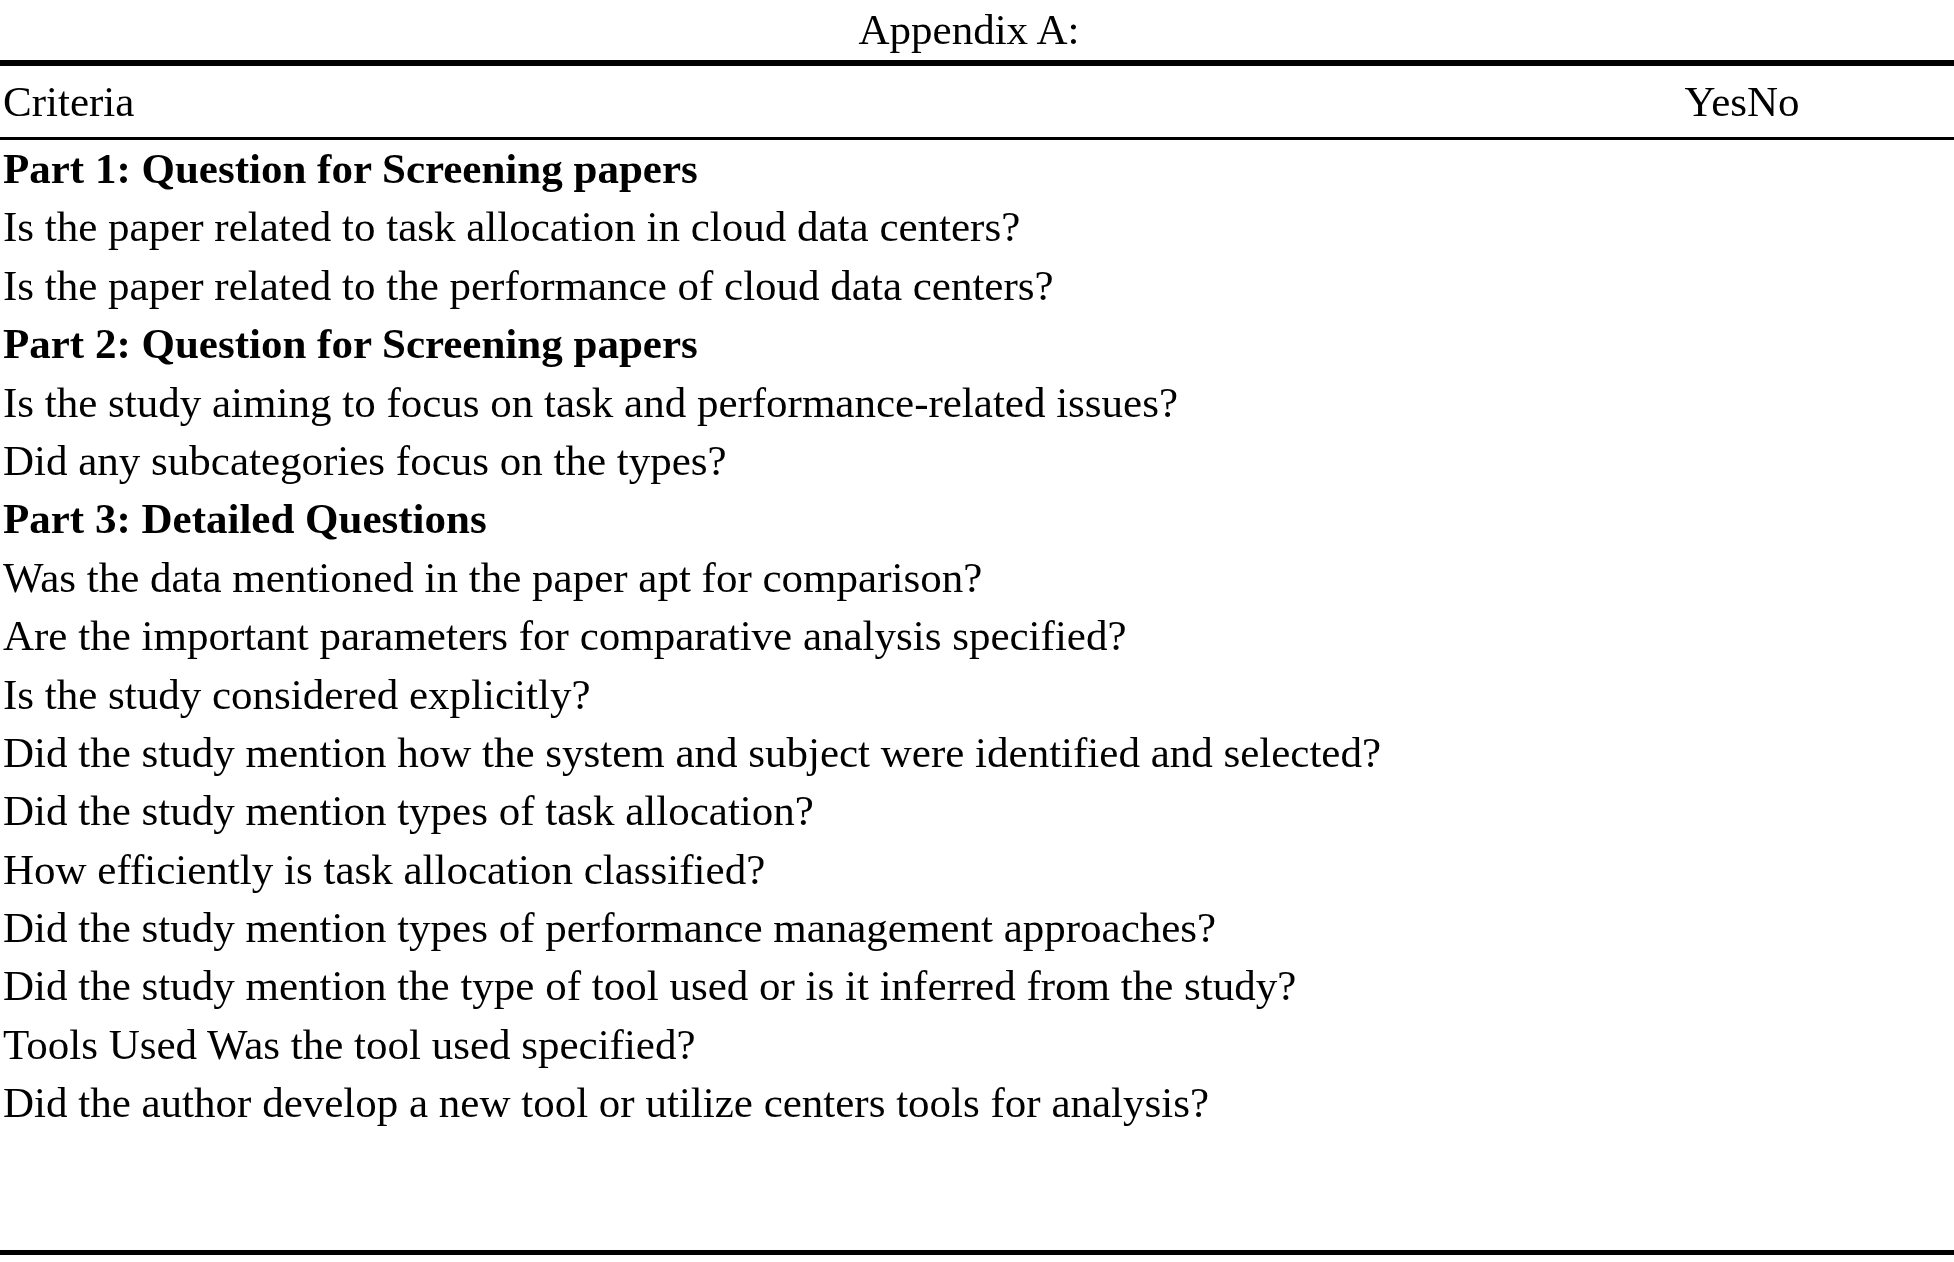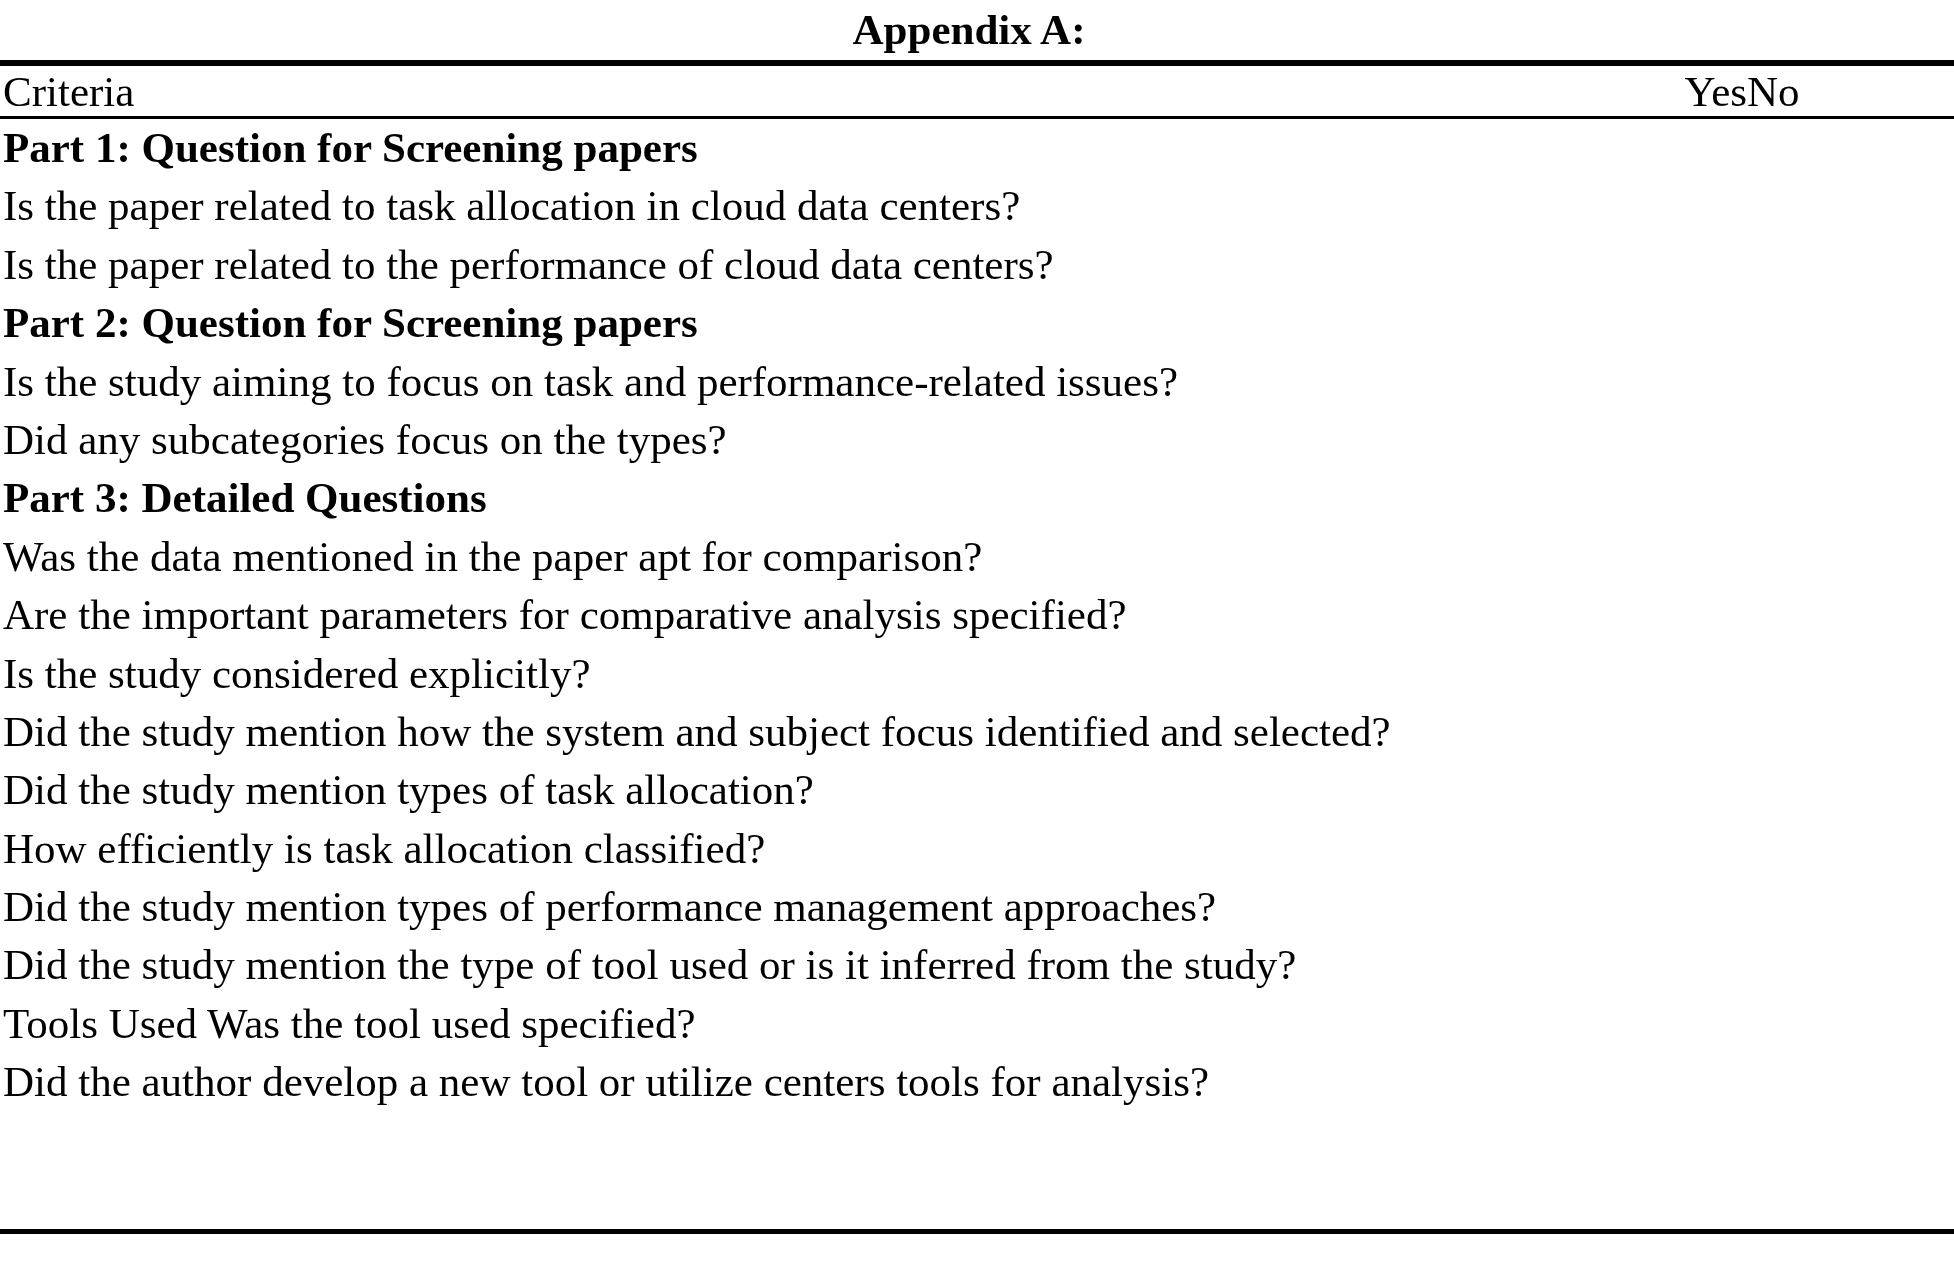--- a/index.html
+++ b/index.html
@@ -19,32 +19,32 @@
   .title {
     height: 60px;
     display: flex;
     align-items: center;
     justify-content: center;
     font-size: 43px;
     line-height: 60px;
     white-space: nowrap;
   }
   .title-bold {
-    font-weight: bold;
+    font-weight: normal;
     margin-right: 16px;
   }
   .rule {
     width: 100%;
     background: #000000;
   }
   .rule.thick { height: 6px; }
   .rule.thin  { height: 3px; }
   .rule.bottom { height: 5px; }
   .header-row {
-    height: 50px;
+    height: 71px;
     display: flex;
     align-items: center;
     font-size: 43px;
   }
   .col-criteria {
     flex: 1 1 auto;
     padding-left: 3px;
   }
   .col-yes {
     width: 120px;
@@ -95,21 +95,21 @@
     <div class="row question">Is the paper related to the performance of cloud data centers?</div>
 
     <div class="row section">Part 2: Question for Screening papers</div>
     <div class="row question">Is the study aiming to focus on task and performance-related issues?</div>
     <div class="row question">Did any subcategories focus on the types?</div>
 
     <div class="row section">Part 3: Detailed Questions</div>
     <div class="row question">Was the data mentioned in the paper apt for comparison?</div>
     <div class="row question">Are the important parameters for comparative analysis specified?</div>
     <div class="row question">Is the study considered explicitly?</div>
-    <div class="row question">Did the study mention how the system and subject focus identified and selected?</div>
+    <div class="row question">Did the study mention how the system and subject were identified and selected?</div>
 
     <div class="row question">Did the study mention types of task allocation?</div>
     <div class="row question">How efficiently is task allocation classified?</div>
     <div class="row question">Did the study mention types of performance management approaches?</div>
     <div class="row question">Did the study mention the type of tool used or is it inferred from the study?</div>
     <div class="row question">Tools Used Was the tool used specified?</div>
     <div class="row question">Did the author develop a new tool or utilize centers tools for analysis?</div>
   </div>
 
   <div class="rule thick bottom"></div>

